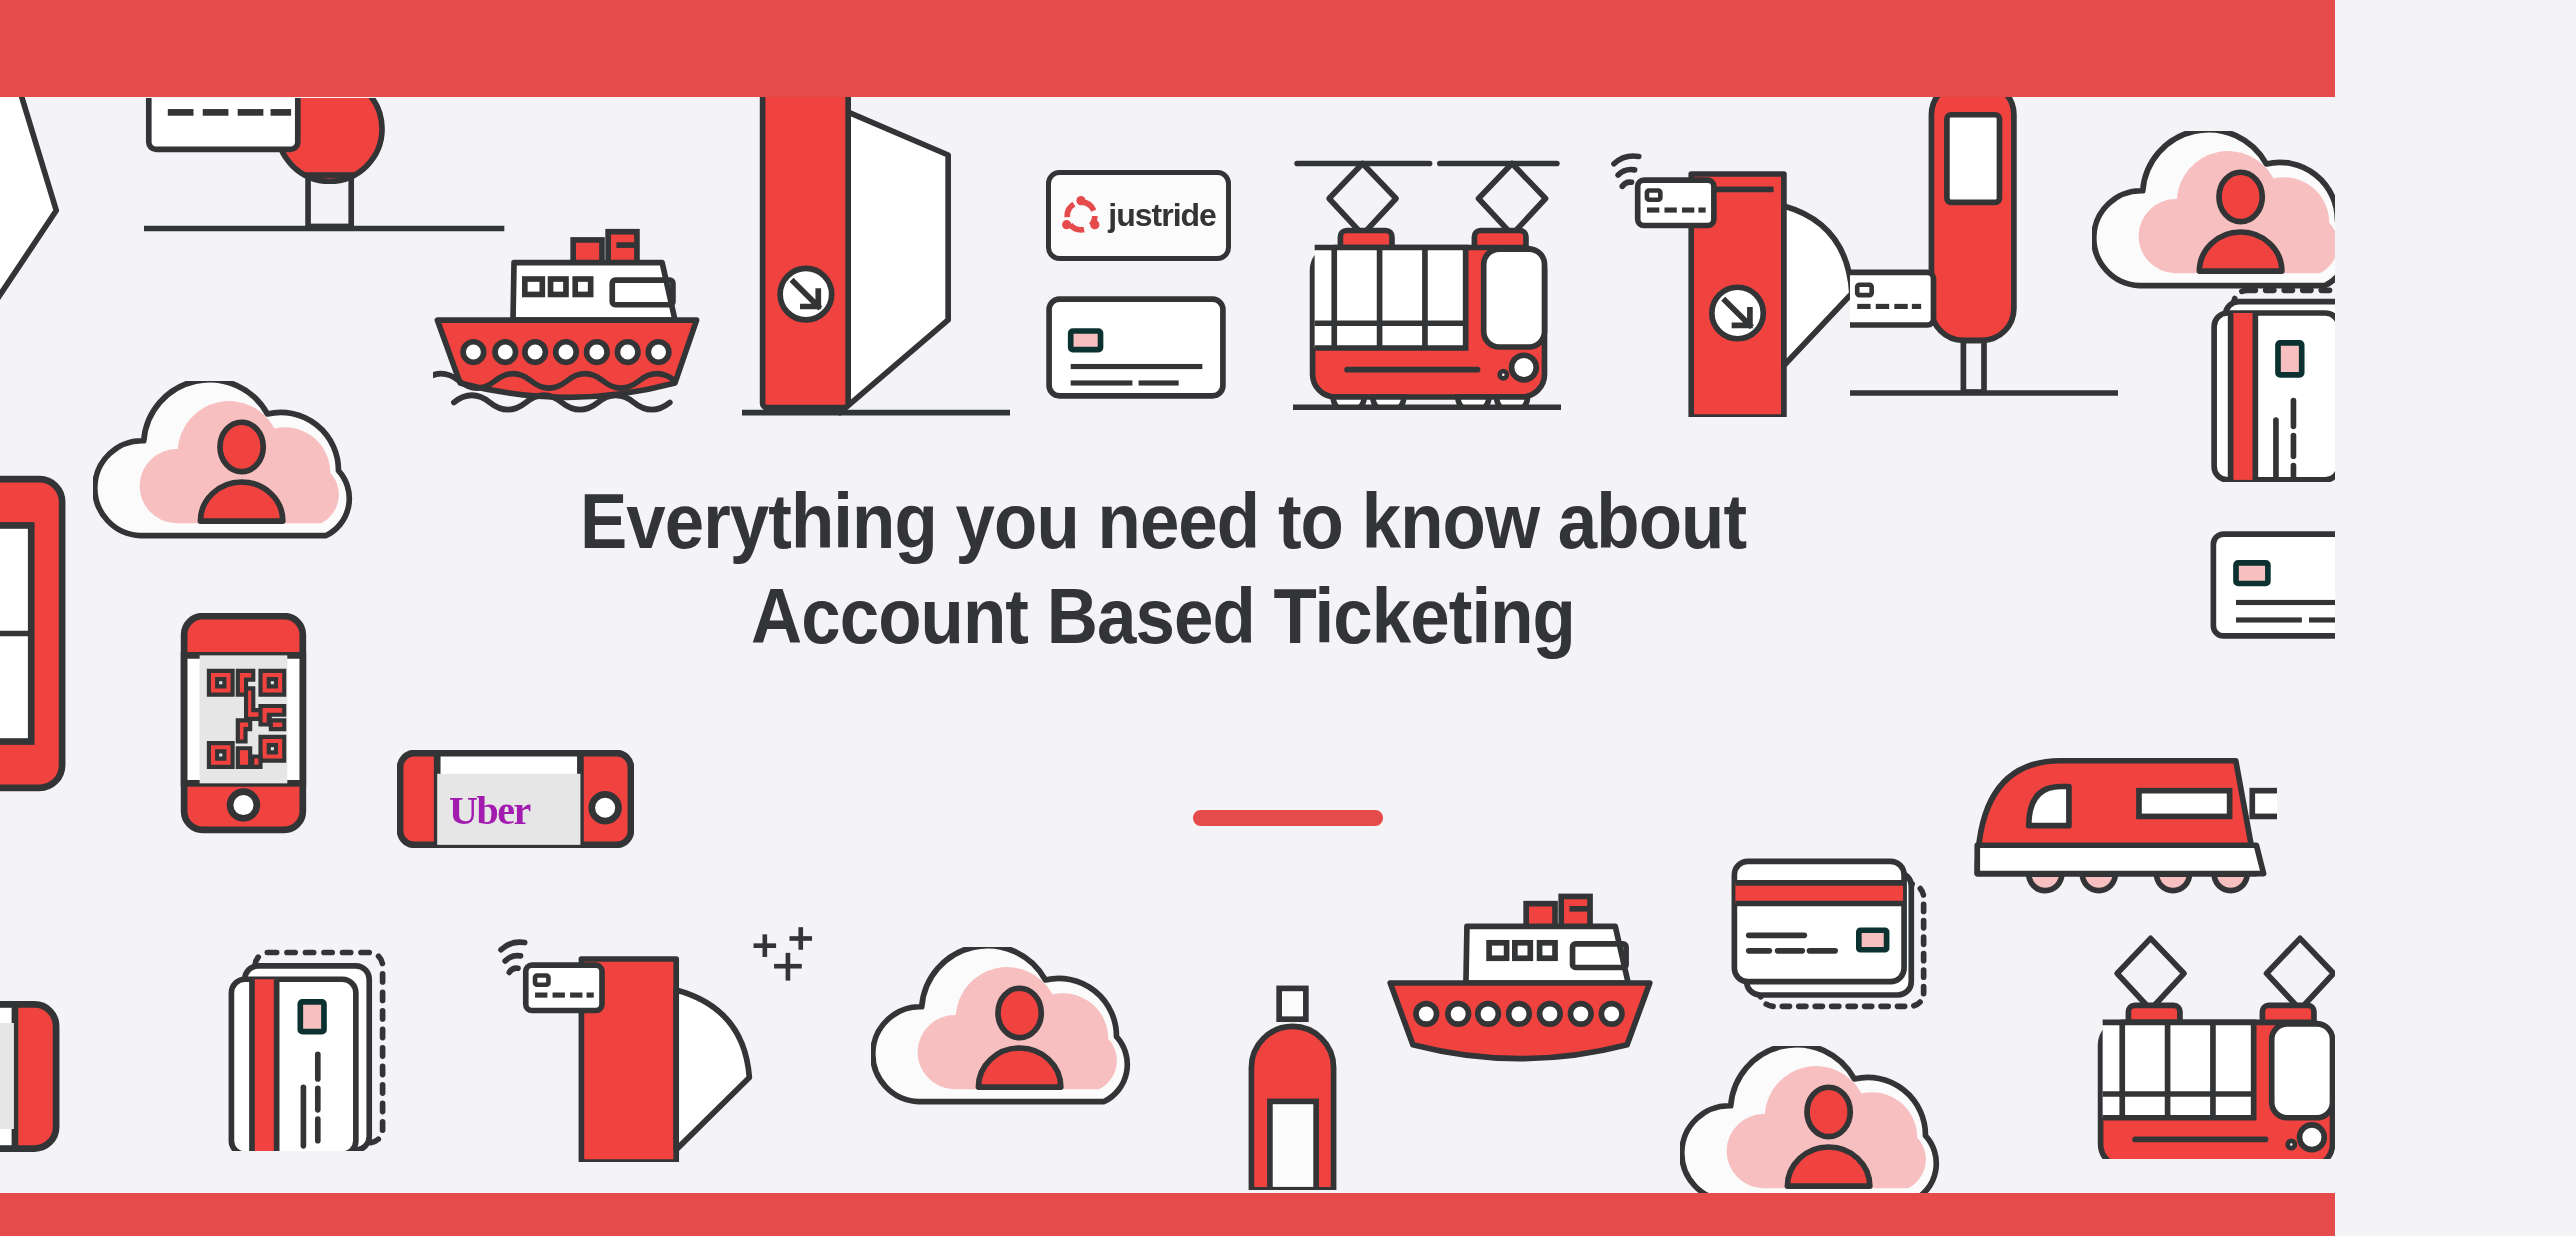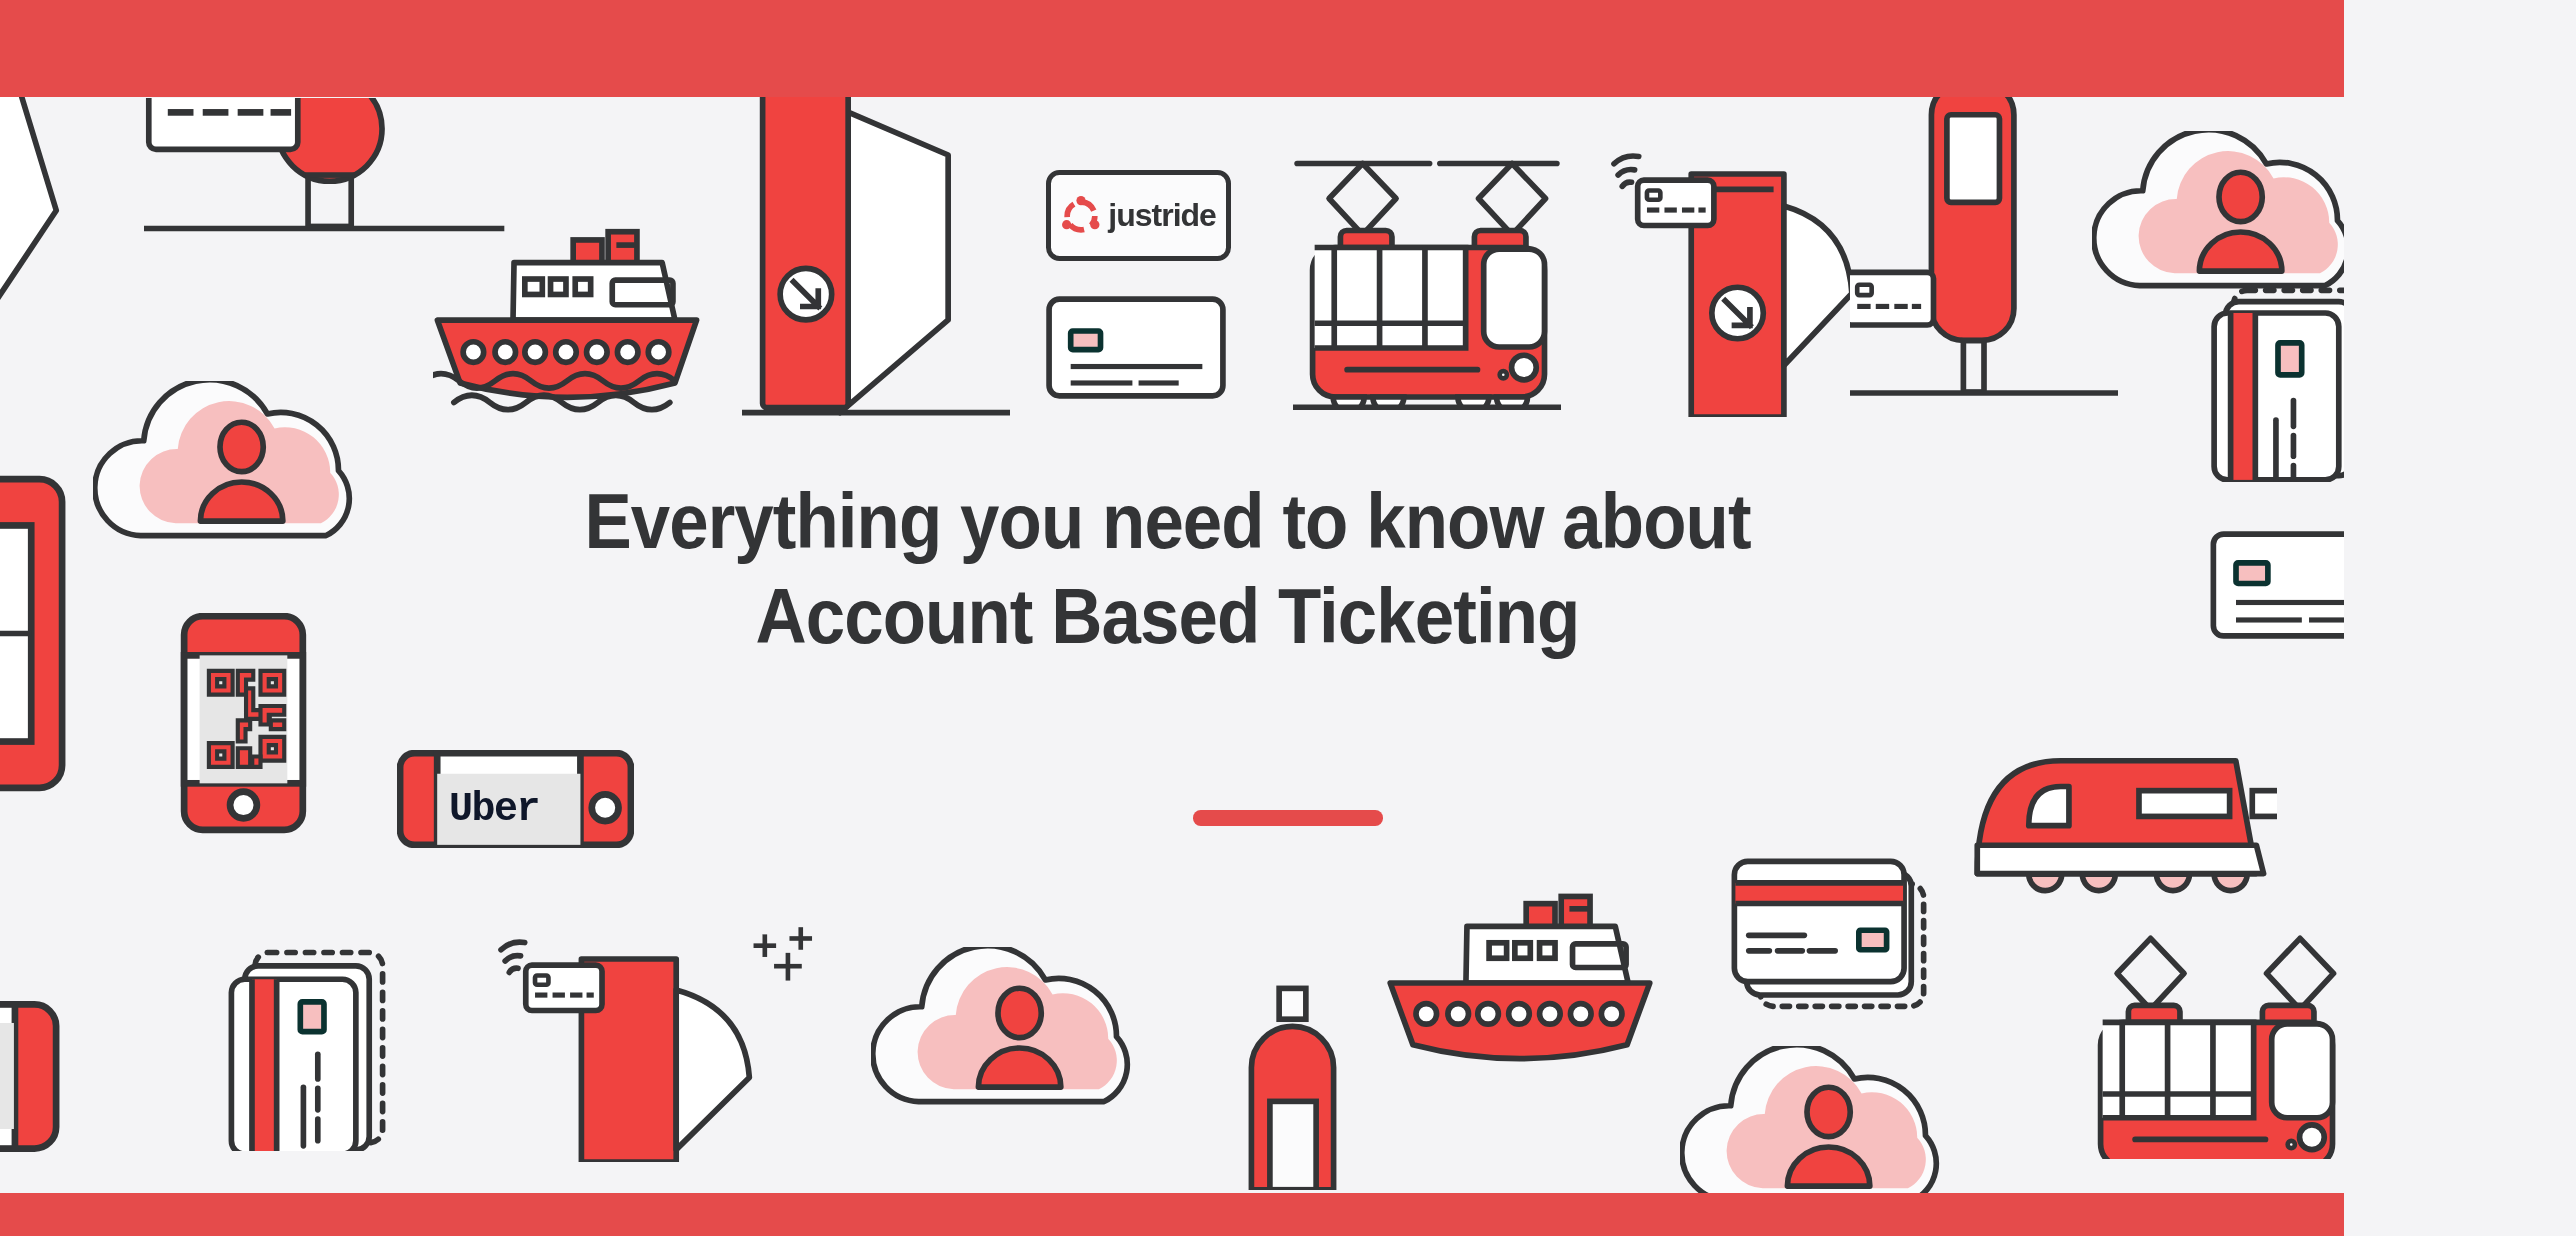--- a/index.html
+++ b/index.html
@@ -2,21 +2,20 @@
 <html style="font-size:8.2px"><head>
 <meta charset="utf-8">
 <style>
   html,body{margin:0;padding:0;background:#f4f4f6;}
   body{font-family:"Liberation Sans", sans-serif;}
   #hero{
     position:relative;
     width:2335px;height:1236px;
     background:#f4f4f6;
     overflow:hidden;
-    padding-left:9px;
   }
   .bar{position:absolute;left:0;width:2577px;background:#e54b4b;}
   .bar-top{top:0;height:97px;}
   .bar-bottom{bottom:0;height:43px;}
 
   .art{position:absolute;}
 
   .headline{
     position:absolute;
     left:0;right:9px;
@@ -50,22 +49,22 @@
     display:flex;align-items:center;justify-content:center;
   }
   .jr-logo{display:flex;align-items:center;gap:7.2px;}
   .jr-mark{width:40px;height:40px;position:relative;}
   .jr-word{
     font-family:"Liberation Sans", sans-serif;
     font-weight:bold;font-size:32px;color:#333436;letter-spacing:-1px;
   }
 
   .uber-word{
-    font-family:Liberation Mono, monospace;
-    font-weight:bold;font-size:40px;color:#0f172a;letter-spacing:-1.5px;
+    font-family:Liberation Serif, serif;
+    font-weight:bold;font-size:40px;color:#a21caf;letter-spacing:-1.5px;
   }
 </style>
 </head>
 <body>
 
 <div id="hero">
 
   <svg class="art" style="left:-62px;top:92px;" width="216" height="309" viewBox="0 0 420 600">
     <path d="M0 0 L160 0 L230 230 L70 470 L0 470 Z" fill="#ffffff" stroke="#333436" stroke-width="11" stroke-linejoin="round"></path>
   </svg>

